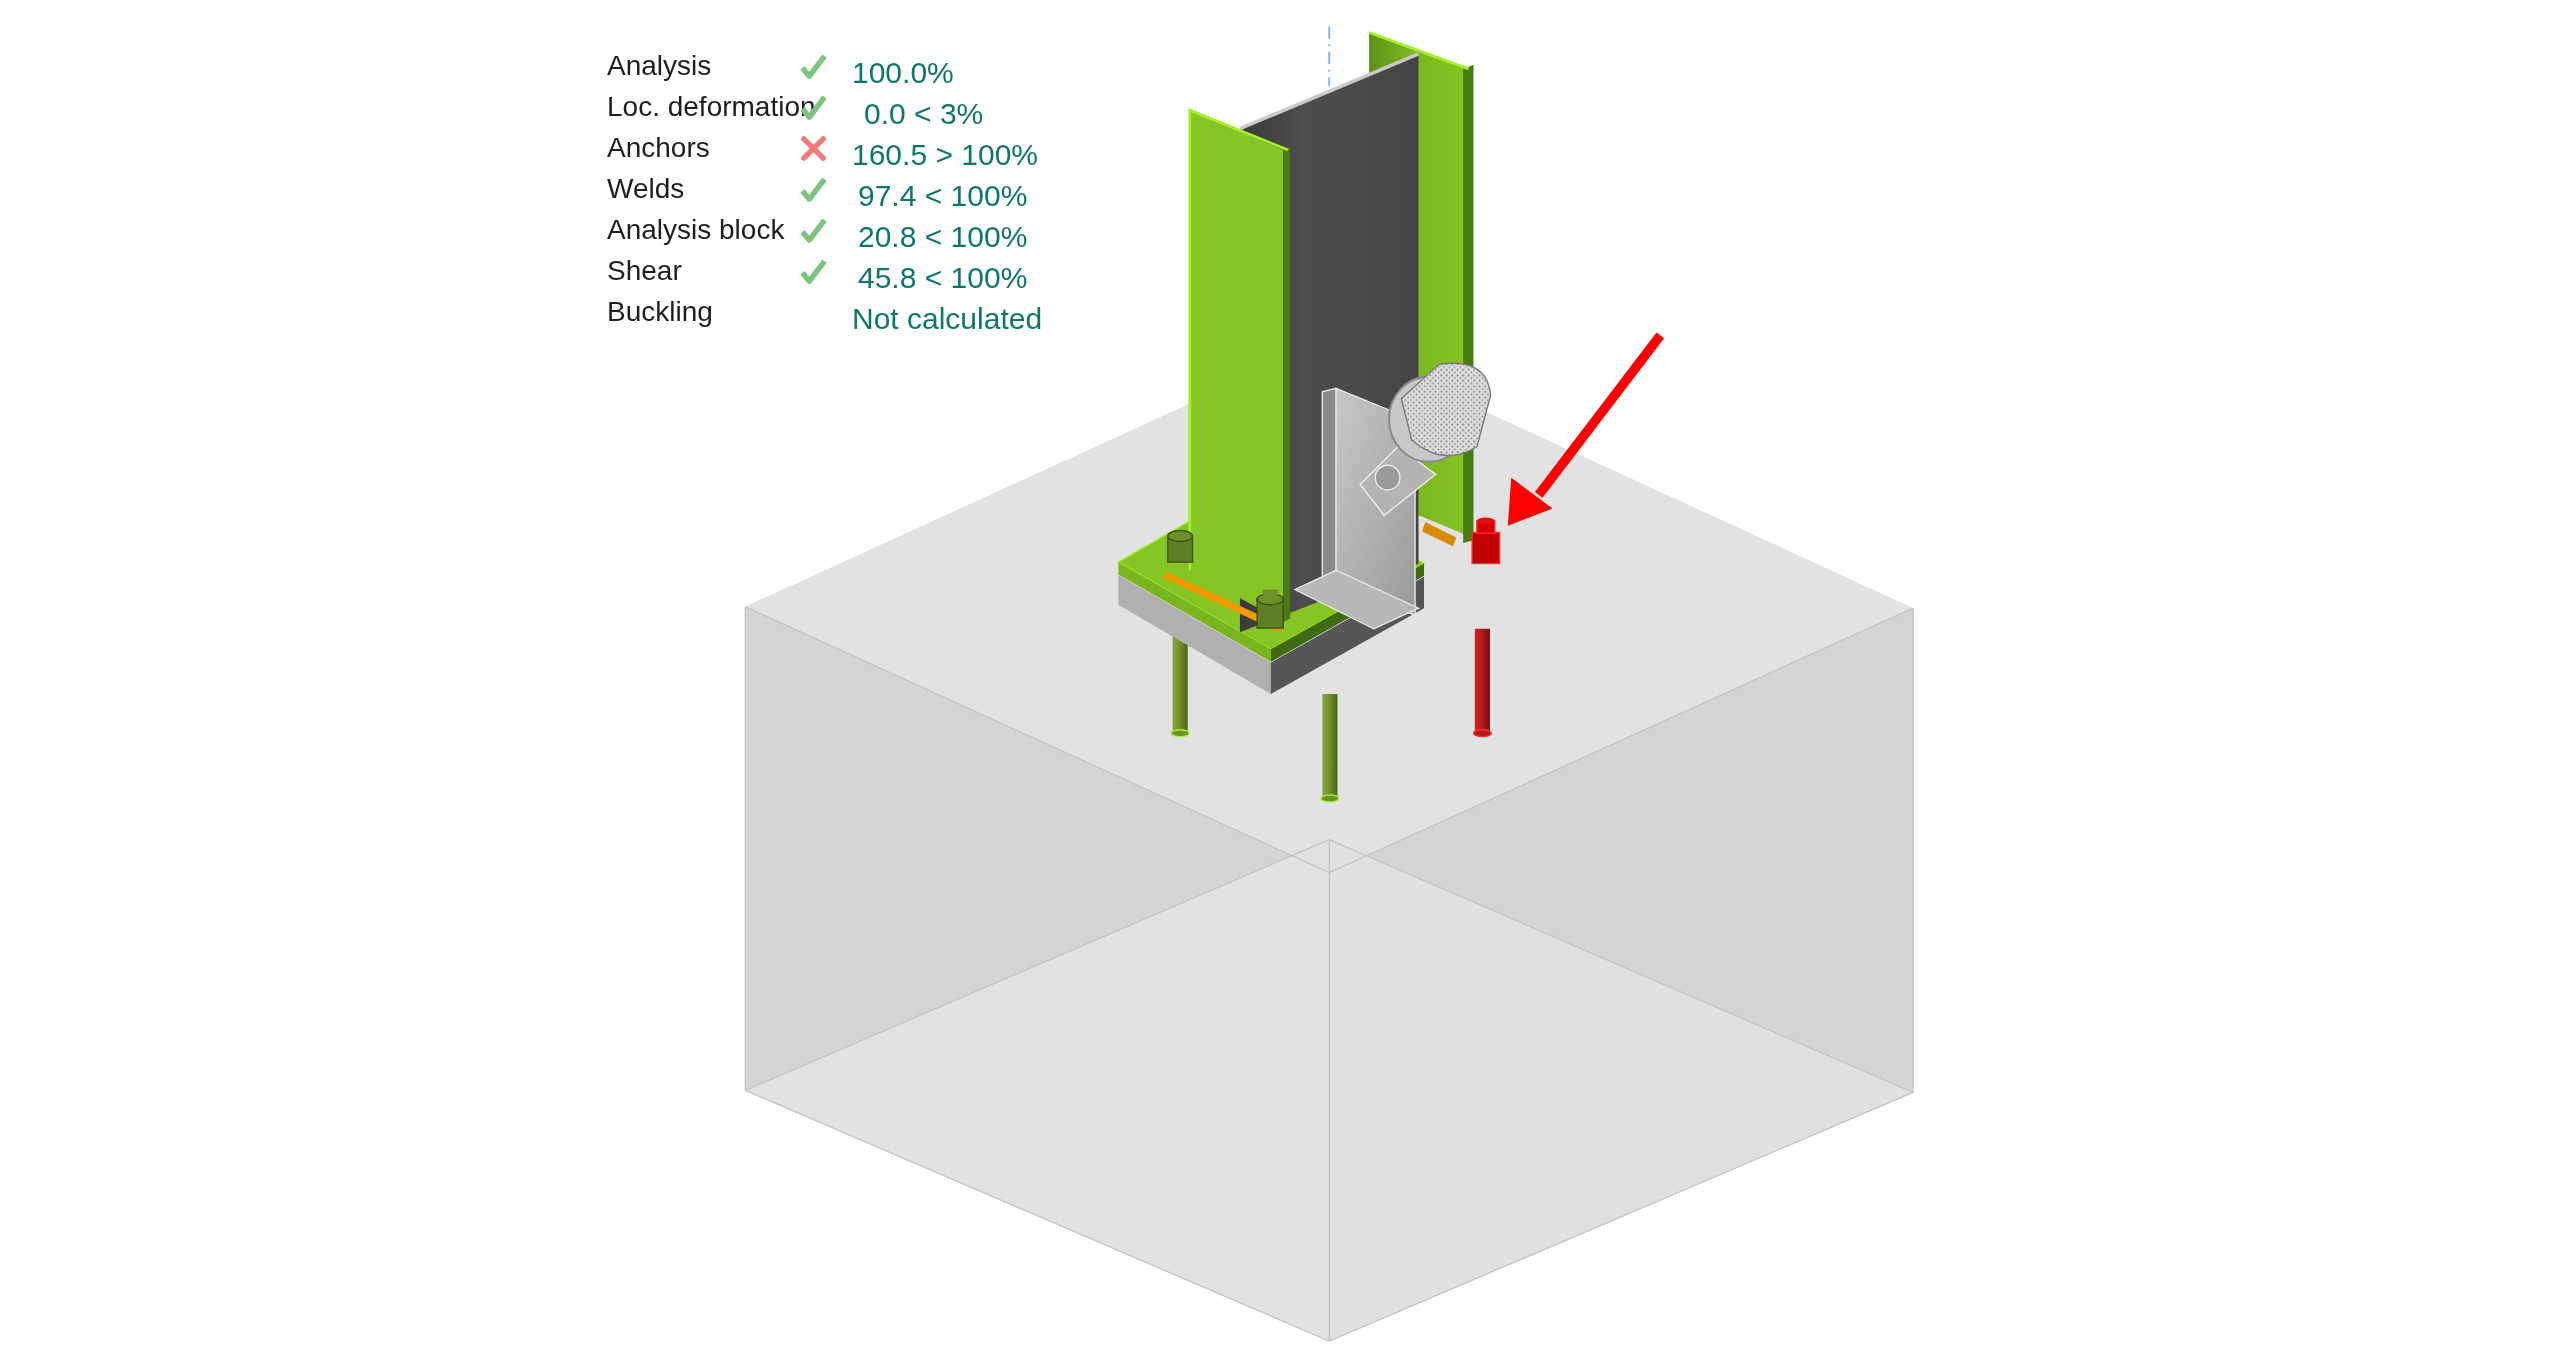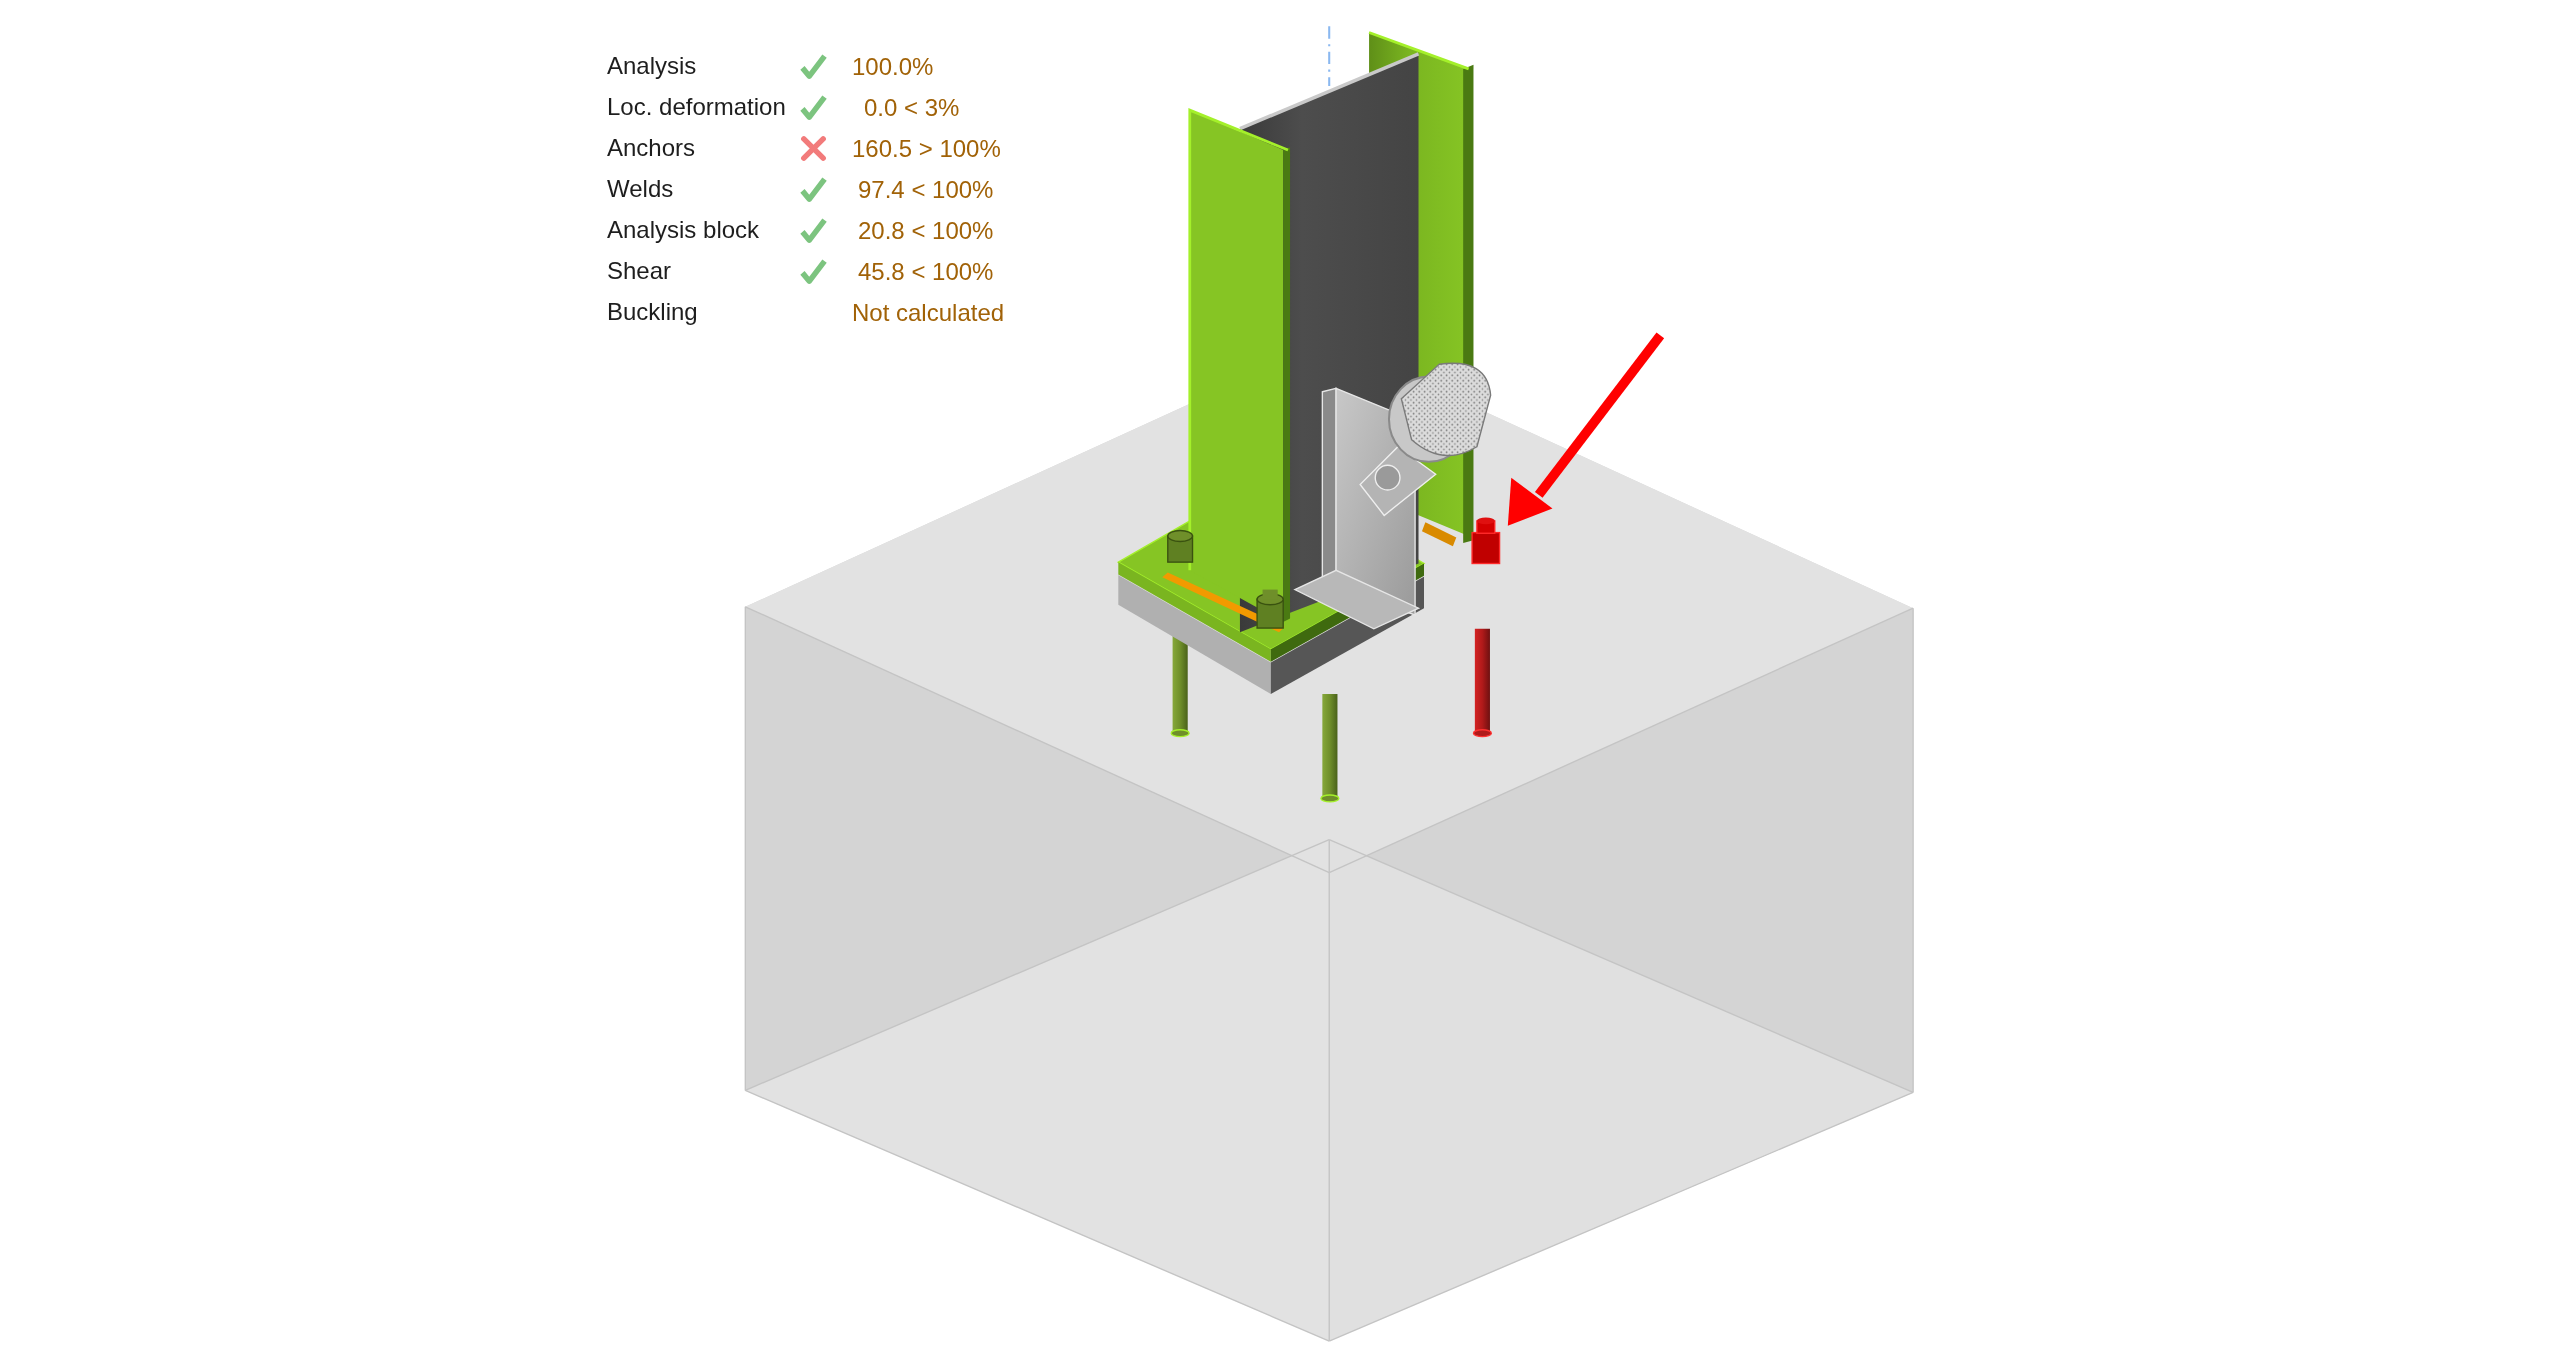--- a/index.html
+++ b/index.html
@@ -1,23 +1,23 @@
 <!DOCTYPE html>
 <html style="font-size:11px"><head>
 <meta charset="utf-8">
 <style>
   html, body { margin: 0; padding: 0; background: #ffffff; }
   body { width: 2576px; height: 1353px; position: relative; overflow: hidden;
          font-family: "Liberation Sans", "DejaVu Sans", sans-serif; }
   #scene { position: absolute; left: 0; top: 0; width: 2576px; height: 1353px; }
   #results { position: absolute; left: 607px; top: 49px; }
   .row { position: relative; height: 41px; width: 481px; }
-  .row .label { position: absolute; left: 0; top: 0; font-size: 24px; color: #1e1e1e; line-height: 33px; white-space: nowrap; }
+  .row .label { position: absolute; left: 0; top: 0; font-size: 28px; color: #1e1e1e; line-height: 33px; white-space: nowrap; }
   .row .icon { position: absolute; left: 192px; top: 2.7px; width: 29px; height: 29px; }
-  .row .value { position: absolute; left: 245px; top: 1px; font-size: 24px; color: #a16207; line-height: 33px; white-space: nowrap; }
+  .row .value { position: absolute; left: 245px; top: 7px; font-size: 30px; color: #0f766e; line-height: 33px; white-space: nowrap; }
   .row .value.v-indent1 { left: 251px; text-align: center; }
   .row .value.v-indent2 { left: 257px; text-align: center; }
 </style>
 </head>
 <body>
 
 <svg id="scene" viewBox="0 0 3750 1969" xmlns="http://www.w3.org/2000/svg">
   <defs>
     <linearGradient id="webGrad" x1="0" y1="0" x2="1" y2="0">
       <stop offset="0" stop-color="#3a3a3a"></stop>

